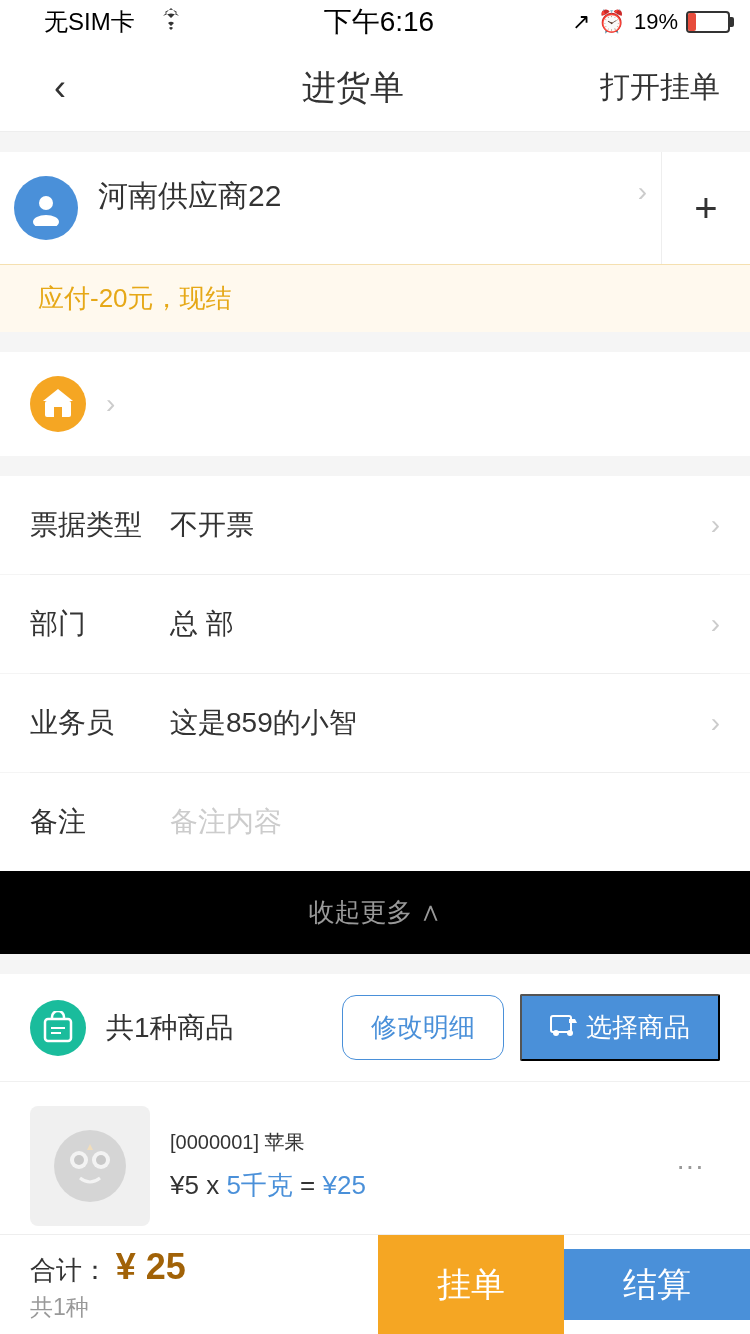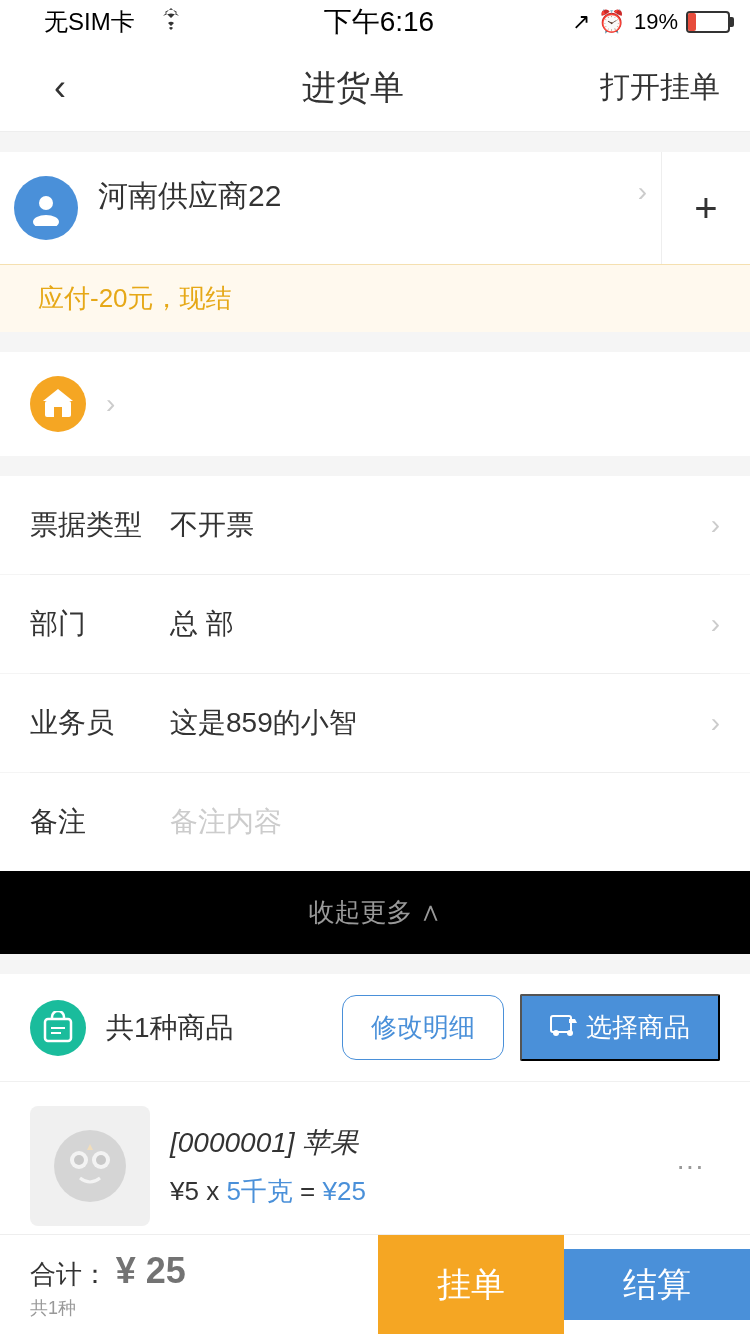--- a/index.html
+++ b/index.html
@@ -166,21 +166,21 @@
       align-items: center;
       padding: 24px 30px;
       border-top: 1px solid #f0f0f0;
     }
     .product-thumb {
       width: 120px; height: 120px; background: #f0f0f0; border-radius: 8px;
       display: flex; align-items: center; justify-content: center;
       margin-right: 20px; flex-shrink: 0; color: #ccc; font-size: 40px;
     }
     .product-info { flex: 1; }
-    .product-name { font-size: 28px; color: #333; margin-bottom: 12px; font-style: italic; }
+    .product-name { font-size: 20px; color: #333; margin-bottom: 12px; }
     .product-price { font-size: 26px; color: #333; }
     .product-price .highlight { color: #4a90d9; }
     .product-more {
       width: 60px; display: flex; align-items: center; justify-content: center;
       color: #999; font-size: 28px; cursor: pointer;
     }
 
     
     .bottom-bar {
       position: fixed;
@@ -188,22 +188,22 @@
       height: 100px;
       background: #fff;
       display: flex;
       align-items: center;
       border-top: 1px solid #eee;
     }
     .bottom-total {
       flex: 1; padding: 0 30px;
     }
     .total-label { font-size: 26px; color: #333; }
-    .total-amount { font-size: 36px; font-weight: 600; color: #737373; display: inline; }
-    .total-count { font-size: 18px; color: #999; display: block; margin-top: 4px; }
+    .total-amount { font-size: 36px; font-weight: 600; color: #a16207; display: inline; }
+    .total-count { font-size: 23px; color: #999; display: block; margin-top: 4px; }
     .btn-hang {
       width: 186px; height: 100px;
       background: #f5a623; color: #fff;
       font-size: 34px; font-weight: 500;
       display: flex; align-items: center; justify-content: center;
       cursor: pointer; flex-shrink: 0;
     }
     .btn-checkout {
       width: 186px; height: 71px;
       background: #4a90d9; color: #fff;

